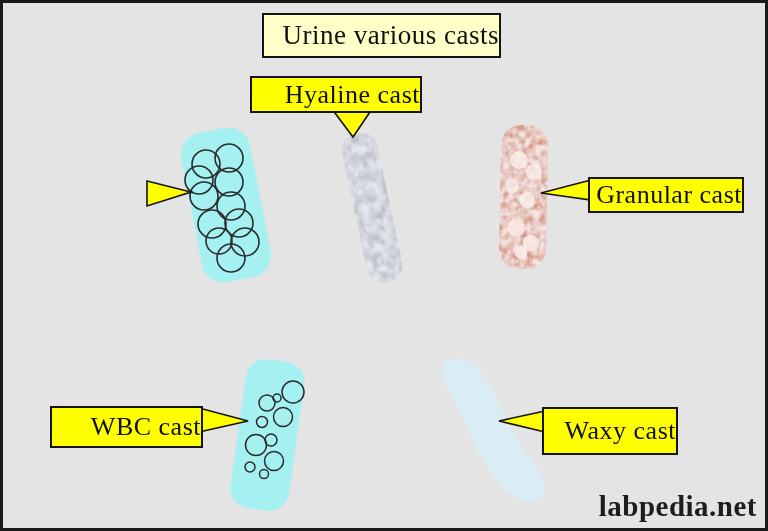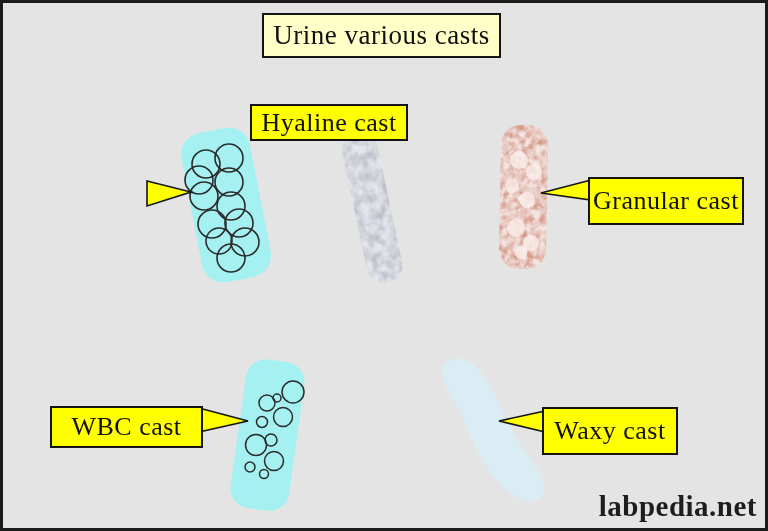--- a/index.html
+++ b/index.html
@@ -3,28 +3,28 @@
 <meta charset="utf-8">
 <style>
   html,body{margin:0;padding:0;background:#888;}
   .stage{
     position:relative;width:768px;height:531px;overflow:hidden;
     box-sizing:border-box;border:3px solid #1a1a1a;background:#e4e4e4;
     font-family:"Liberation Serif","DejaVu Serif",serif;
   }
   .art{position:absolute;left:0;top:0;z-index:1;}
   .lbl{
-    position:absolute;display:flex;align-items:center;justify-content:center;
+    position:absolute;display:flex;align-items:center;justify-content:flex-end;
     background:#ffff00;border:2px solid #141414;box-sizing:border-box;
     font-size:26px;color:#101010;z-index:3;white-space:nowrap;letter-spacing:.5px;
   }
   #title-box{left:259px;top:10px;width:239px;height:45px;background:#ffffc8;font-size:27px;}
-  #lbl-hyaline{left:247px;top:73px;width:158px;height:37px;margin-top:28px;}
+  #lbl-hyaline{left:247px;top:73px;width:172px;height:37px;}
   #lbl-rbc{left:9px;top:173px;width:139px;height:45px;}
-  #lbl-granular{left:585px;top:174px;width:156px;height:48px;}
+  #lbl-granular{left:585px;top:174px;width:156px;height:36px;}
   #lbl-wbc{left:47px;top:403px;width:153px;height:42px;}
   #lbl-waxy{left:539px;top:404px;width:136px;height:48px;}
   #watermark{
     position:absolute;right:8px;top:487px;z-index:2;
     font-size:29px;color:#1d1d1d;letter-spacing:.5px;font-weight:bold;
   }
 </style>
 </head>
 <body>
 

